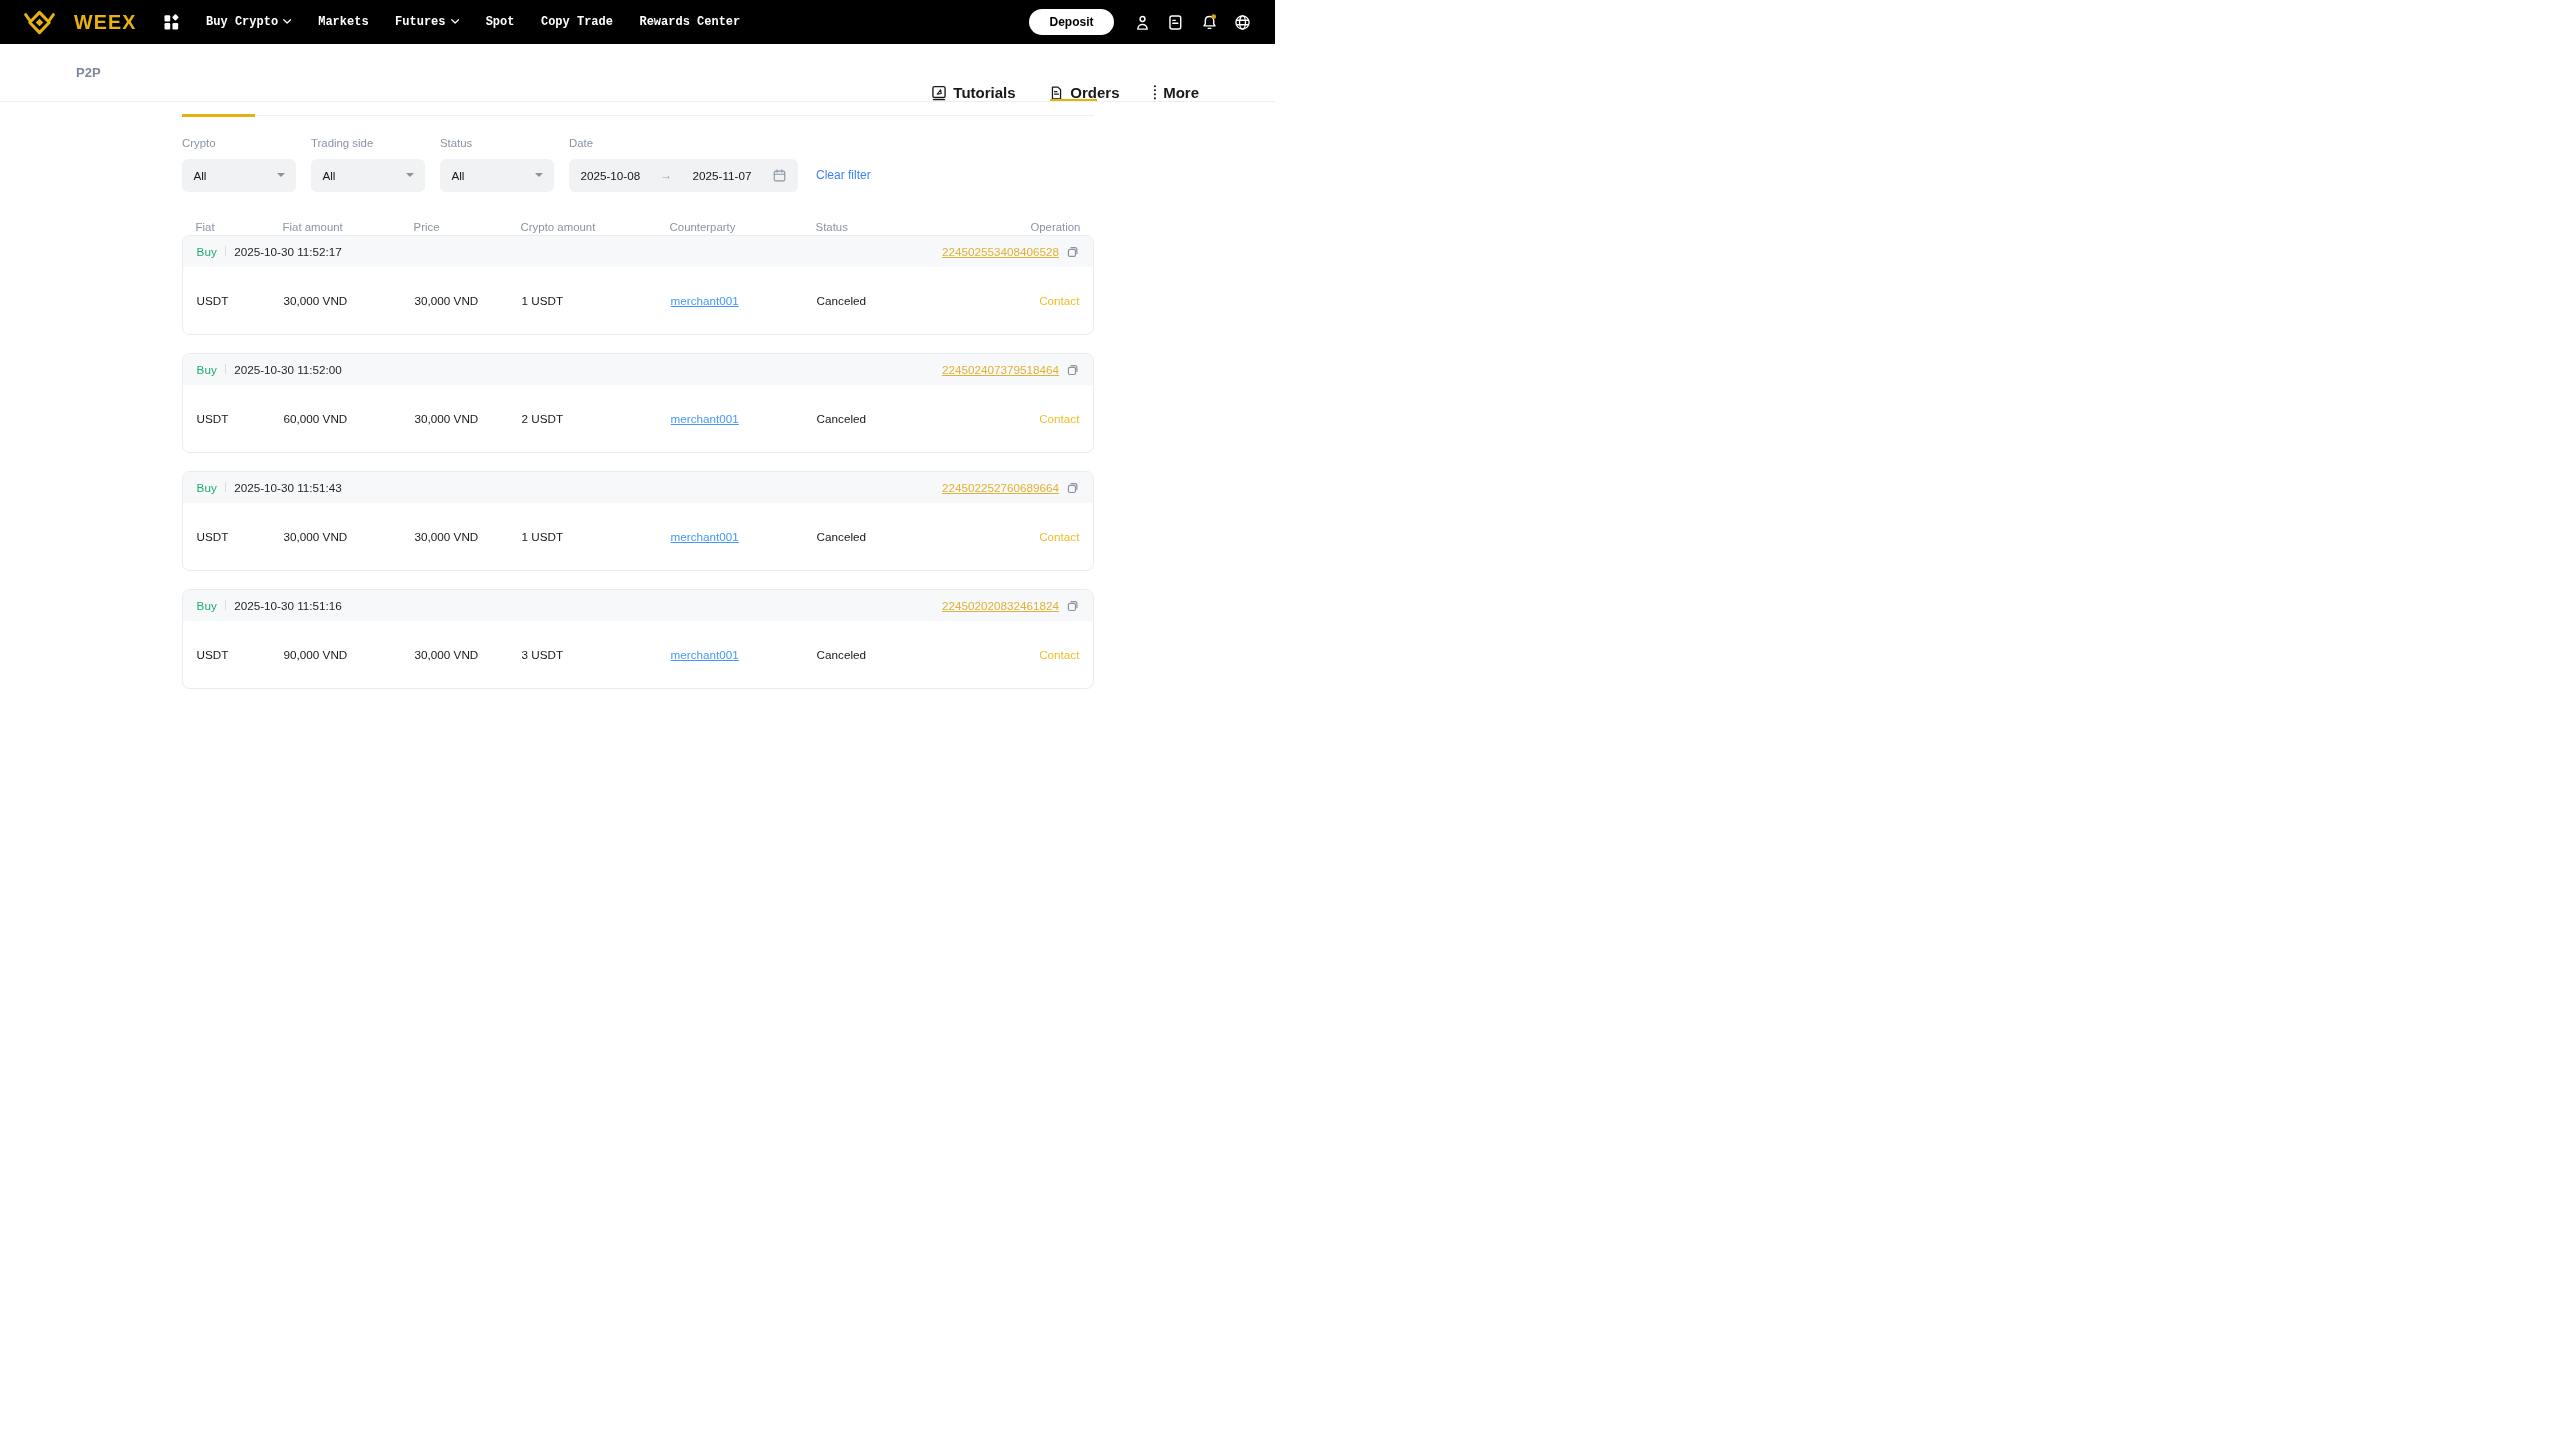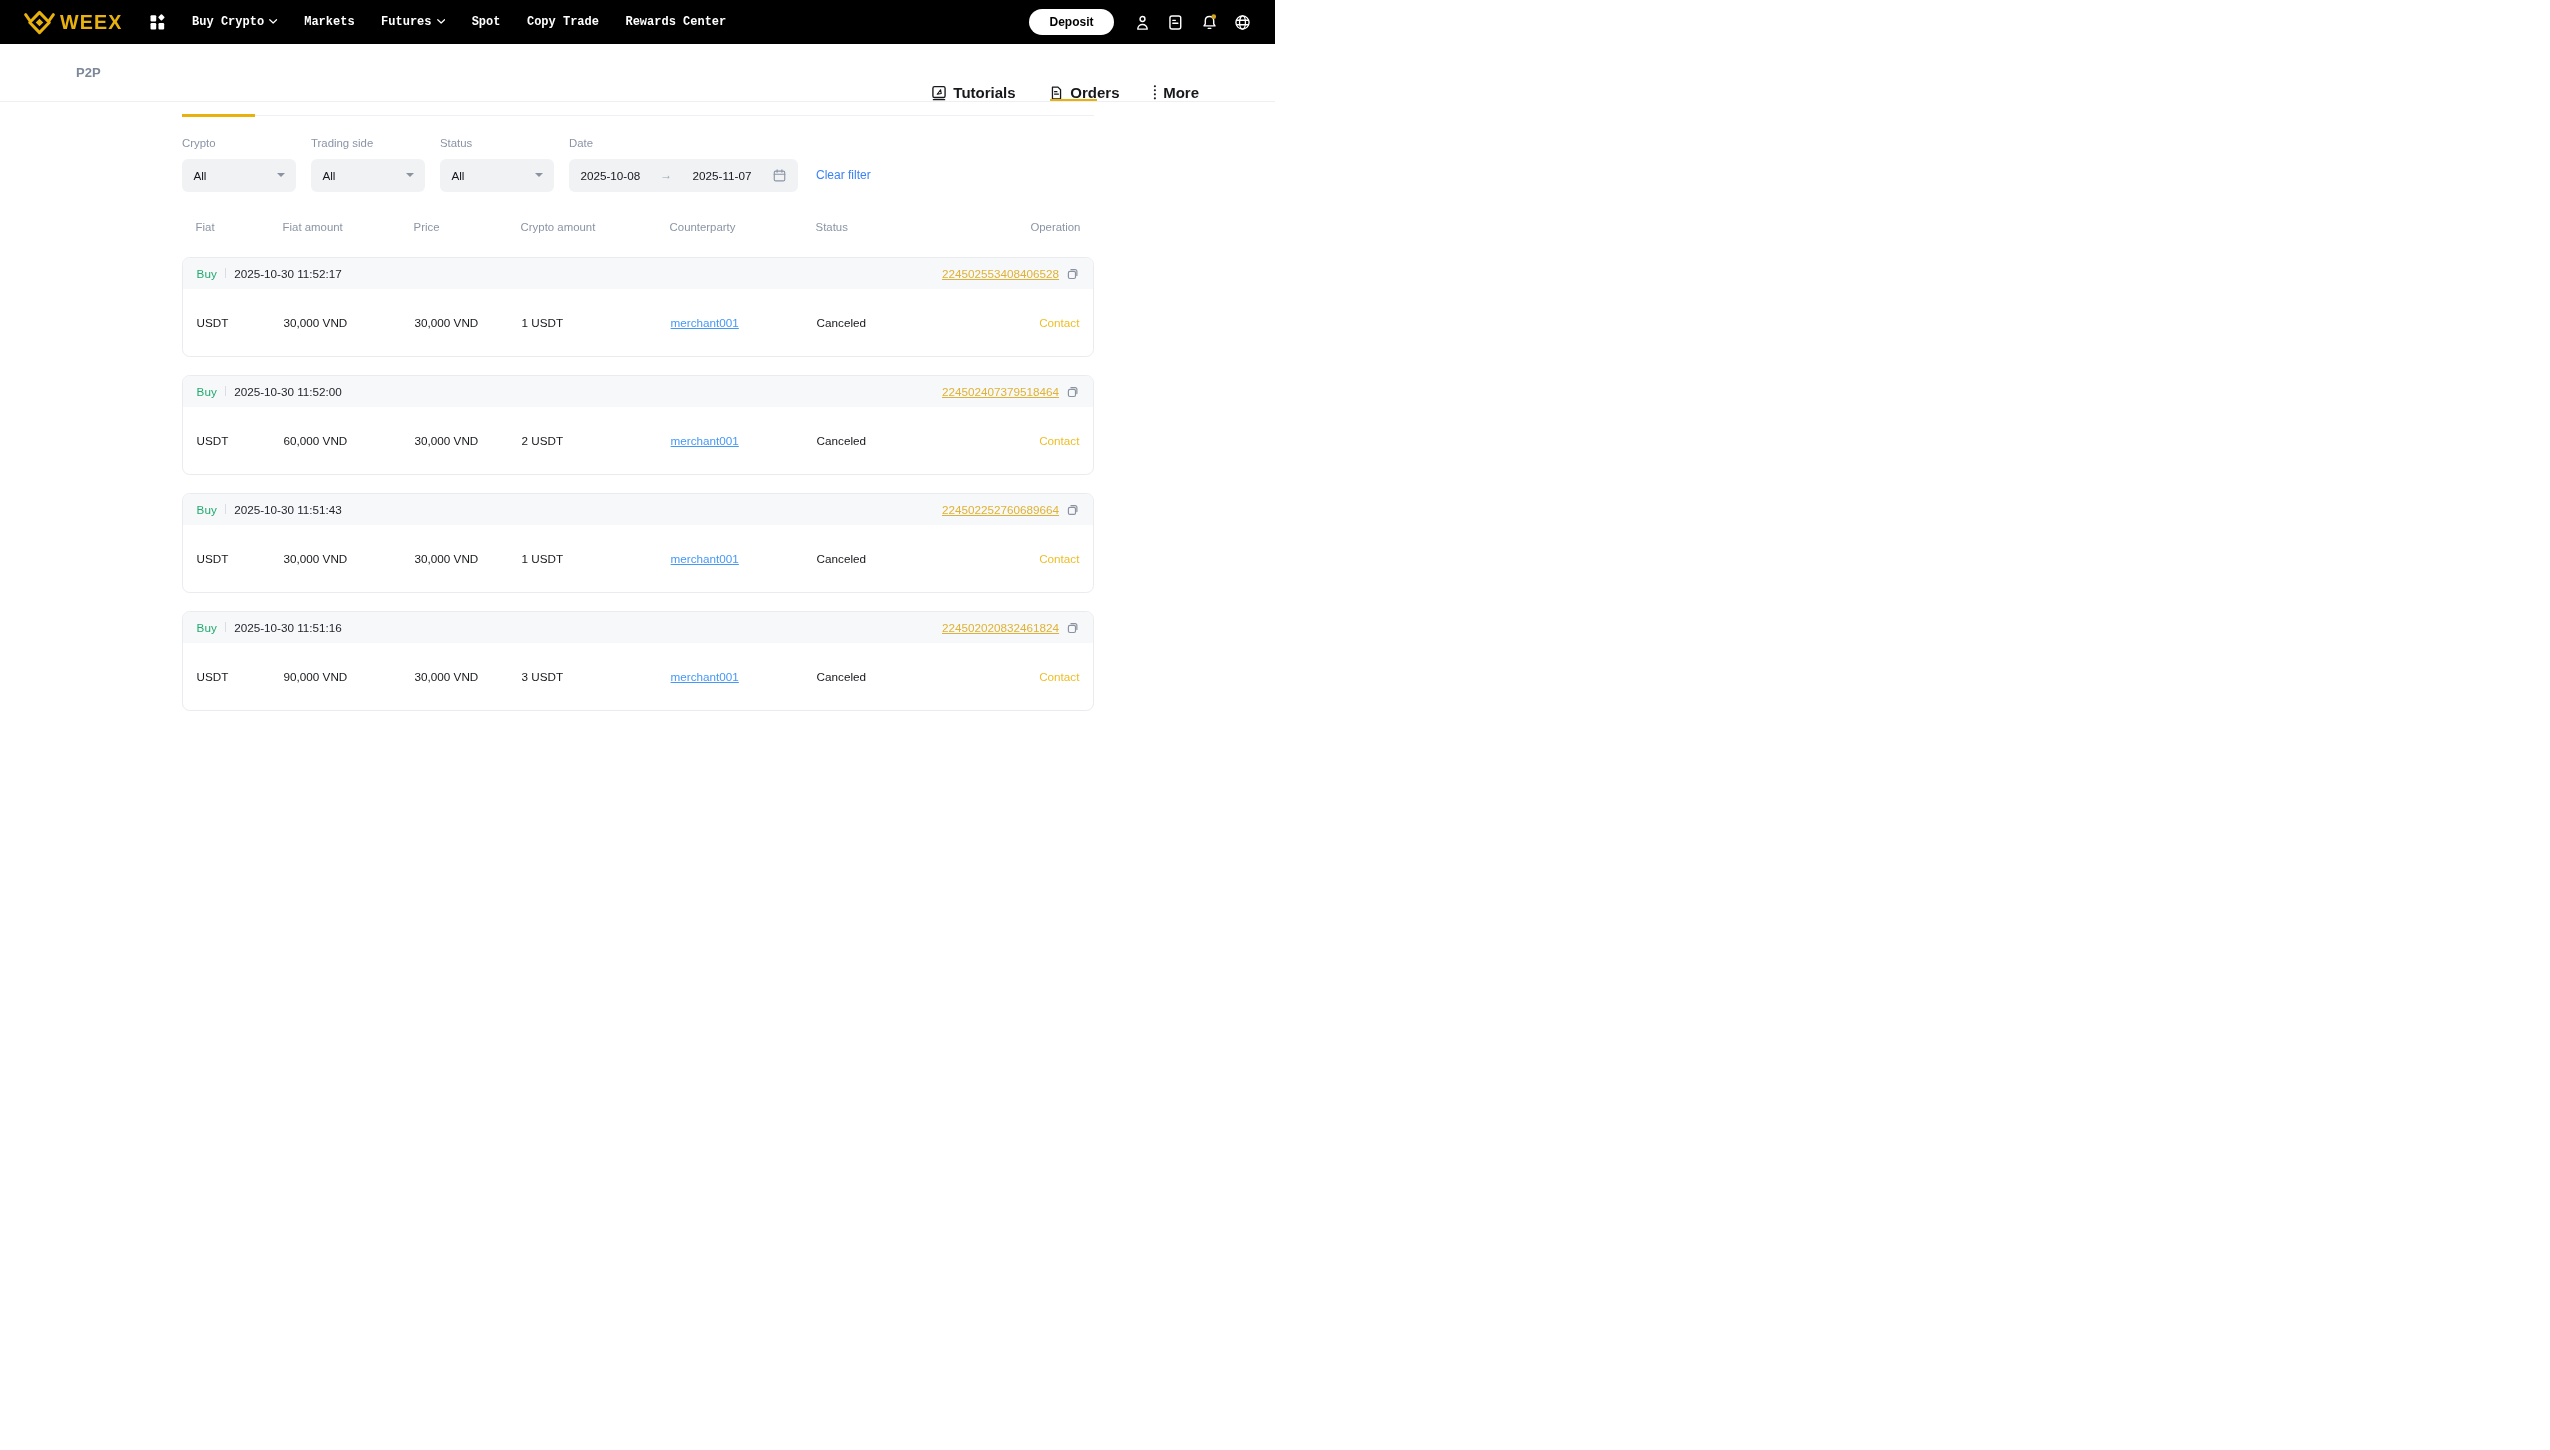--- a/index.html
+++ b/index.html
@@ -6,21 +6,21 @@
   html, body { margin: 0; padding: 0; background: #fff; }
   body {
     width: 1275px; height: 725px; overflow: hidden;
     font-family: "Liberation Sans", "DejaVu Sans", sans-serif;
     color: #17181b;
   }
   a { text-decoration: none; }
 
   
   .topnav { height: 44px; background: #000; display: flex; align-items: center; padding: 0 23px; }
-  .logo { display: flex; align-items: center; gap: 4px; cursor: pointer; text-align: center; }
+  .logo { display: flex; align-items: center; gap: 18px; cursor: pointer; text-align: center; }
   .logo-text { color: var(--brand-gold, #e8b10e); font-size: 19.7px; font-weight: 800; letter-spacing: 1.1px; }
   .apps-icon { margin-left: 27px; display: flex; cursor: pointer; }
   .nav-items { display: flex; align-items: center; gap: 26.5px; margin-left: 26px; font-family: Liberation Mono, monospace; }
   .nav-item { color: #fff; font-size: 12px; font-weight: 600; display: flex; align-items: center; gap: 5.3px; cursor: pointer; white-space: nowrap; }
   .topnav-right { margin-left: auto; display: flex; align-items: center; gap: 14.4px; }
   .deposit-btn { background: #fff; color: #000; border: none; border-radius: 15px; padding: 6px 20.4px; font-size: 12px; font-weight: 700; font-family: inherit; cursor: pointer; margin-right: 4.5px; }
   .icon-btn { display: flex; position: relative; cursor: pointer; }
 
   
   .subheader { height: 58px; background: #fff; border-bottom: 0.8px solid #edeff2; display: flex; align-items: flex-end; padding: 0 76px; }
@@ -41,21 +41,21 @@
   .filter-label { font-size: 11.4px; color: #8a94a6; }
   .selectbox { width: 114px; height: 33px; background: #f1f2f4; border-radius: 6px; display: flex; align-items: center; justify-content: space-between; padding: 0 11.4px; font-size: 11.7px; color: #14171c; cursor: pointer; }
   .caret-down { width: 0; height: 0; border-left: 4.2px solid transparent; border-right: 4.2px solid transparent; border-top: 4.9px solid #8b93a1; }
   .datebox { width: 229px; cursor: pointer; }
   .date-arrow { color: #9aa3b0; font-size: 12px; }
   .clear-filter { align-self: flex-end; height: 33px; display: flex; align-items: center; font-size: 12px; color: #3b82f6; cursor: pointer; margin-left: 3px; }
 
   
   .table-headers { display: grid; grid-template-columns: 87px 131px 107px 149px 146px 1fr 91px; padding: 0 13.6px; margin-top: 29px; font-size: 11.4px; color: #8a94a6; }
   .table-headers span:last-child { text-align: right; }
-  .orders-list { margin-top: 24px; }
+  .orders-list { margin-top: 2px; }
   .order-card { border: 0.8px solid #e9ebef; border-radius: 7.6px; margin-bottom: 18px; background: #fff; overflow: hidden; }
   .card-head { background: #f7f8fa; height: 31px; display: flex; align-items: center; padding: 0 13.6px; }
   .side-buy { color: var(--buy-green, #23ab70); font-size: 11.7px; font-weight: 500; }
   .head-divider { width: 0.8px; height: 9.8px; background: #dadee4; margin: 0 8.3px; }
   .head-time { font-size: 11.7px; color: #1e2127; }
   .head-right { margin-left: auto; display: flex; align-items: center; gap: 6.8px; text-decoration: underline; }
   .order-id { color: var(--gold-link, #dfb233); font-size: 11.7px; text-decoration: underline; cursor: pointer; }
   .copy-btn { display: flex; cursor: pointer; }
   .card-body { display: grid; grid-template-columns: 87px 131px 107px 149px 146px 1fr 91px; padding: 27px 13.6px; font-size: 11.7px; color: #17181b; align-items: center; }
   .cell-op { text-align: right; }

